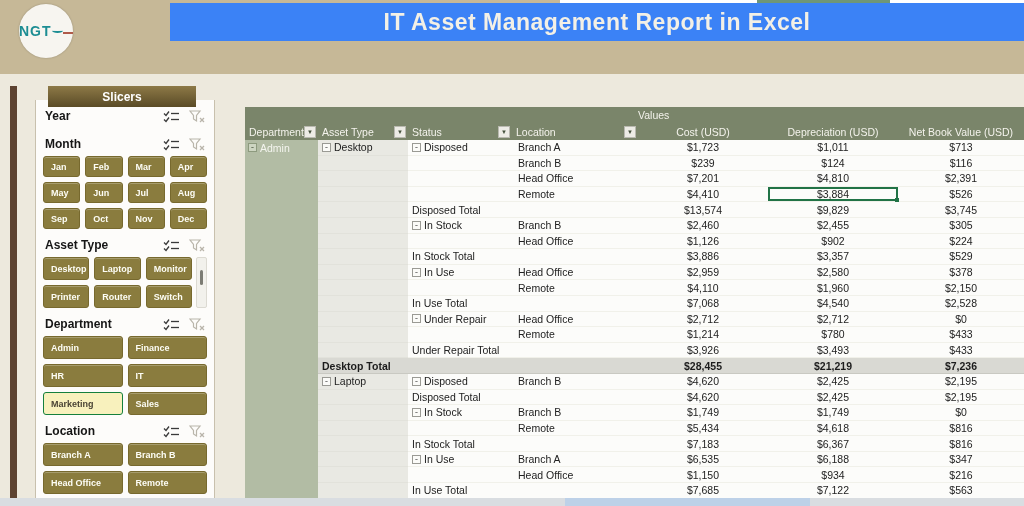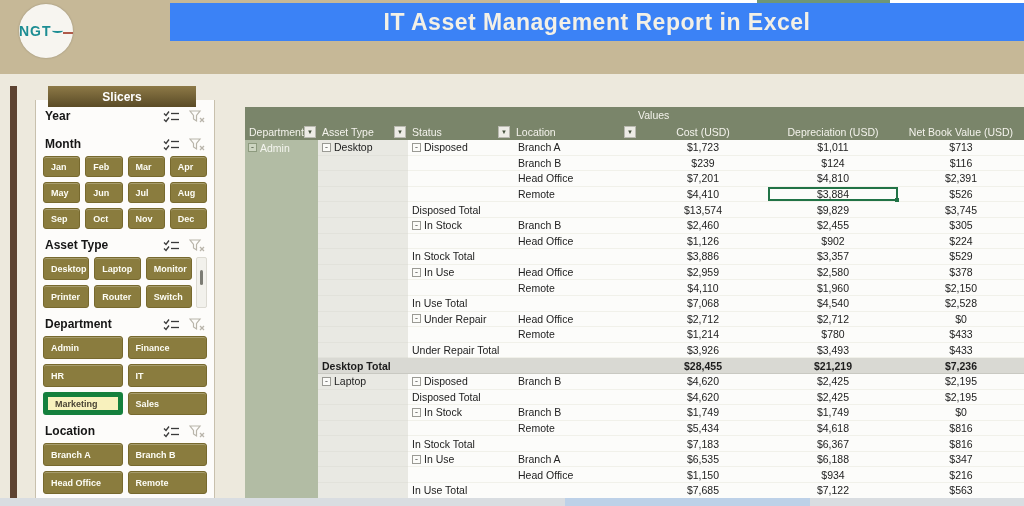--- a/index.html
+++ b/index.html
@@ -36,21 +36,21 @@
   .sec-label { font-size:12px; font-weight:bold; color:#161616; }
   .sec-icons { display:flex; gap:9px; align-items:center; }
   .sec-icons svg { display:block; }
 
   .grid-wrap { display:flex; gap:4px; }
   .btn-grid { display:grid; gap:5px; flex:1; }
   .slicer-btn { height:21px; background:#8a7c3e; border:1px solid #77692e; border-radius:3px;
                 color:#fdfdf5; font-size:9px; font-weight:bold; display:flex; align-items:center;
                 padding-left:7px; box-shadow:inset 0 1px 0 rgba(255,255,255,.25); cursor:pointer; white-space:nowrap; }
   .slicer-btn.tall { height:23px; }
-  .slicer-btn.highlighted { background:#f8f1bd; border:5px solid #15803d; color:#4a4435; box-shadow:none; }
+  .slicer-btn.highlighted { background:#f8f1bd; border:1px solid #15803d; color:#4a4435; box-shadow:none; }
   .mini-scroll { width:11px; background:#f2f1ec; border:1px solid #dcdad2; border-radius:2px;
                  display:flex; justify-content:center; padding-top:12px; }
   .mini-thumb { width:3px; height:15px; background:#7c7c74; border-radius:2px; }
 
   
   .pivot { position:absolute; left:245px; top:107px; width:779px; }
   .p-head { background:#7a856a; color:#f4f3ec; position:relative; }
   .p-vrow { height:16px; position:relative; }
   .p-vrow .values-lbl { position:absolute; left:393px; width:130px; text-align:left; font-size:10.5px; top:2px; }
   .p-crow { height:17px; display:flex; align-items:center; }

